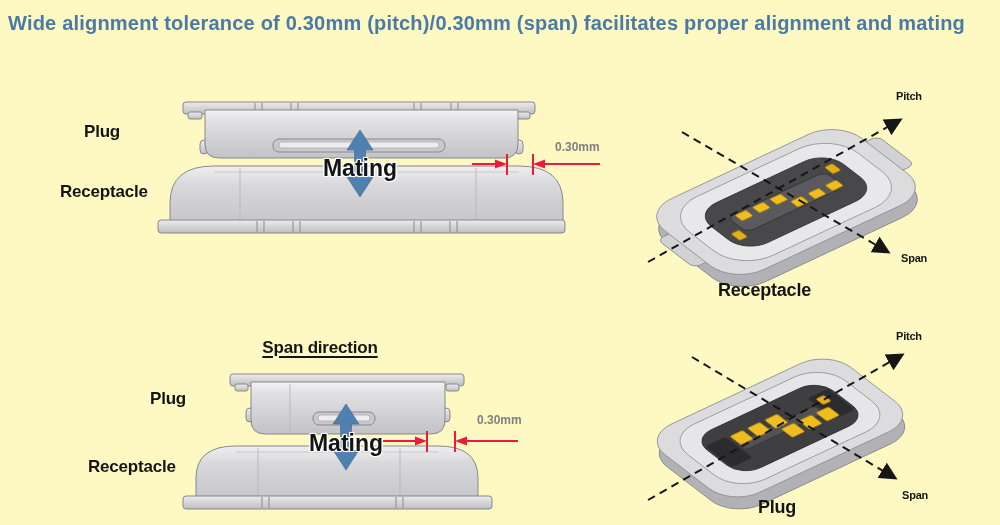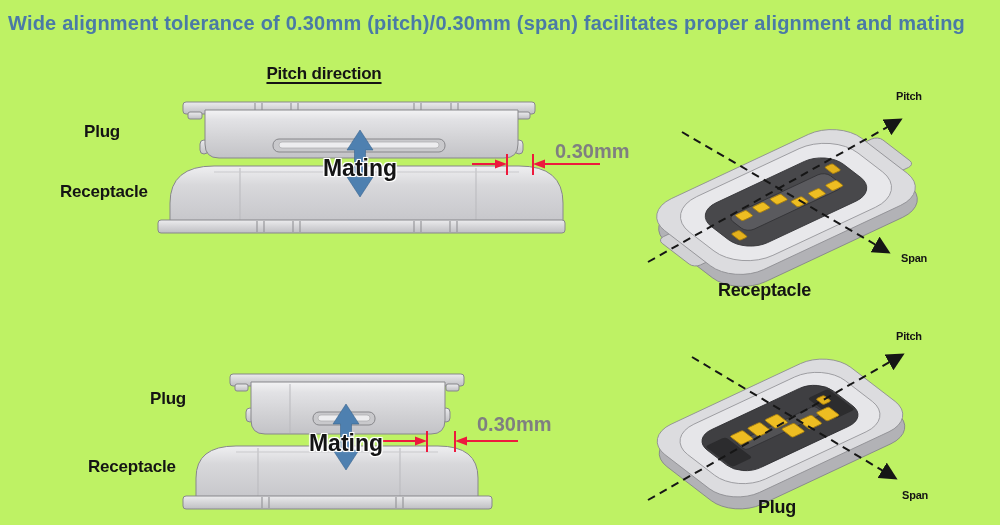--- a/index.html
+++ b/index.html
@@ -4,40 +4,40 @@
 <style>
   :root{
     --title-blue:#4a7aa6;
     --mating-arrow-blue:#4e80b0;
     --dimension-red:#ed1a3d;
     --dimension-text-gray:#7f7f81;
   }
   *{margin:0;padding:0;box-sizing:border-box;}
   html,body{background:#fff;}
   .canvas{
-    position:relative;width:1000px;height:525px;background:#bef264;
+    position:relative;width:1000px;height:525px;background:#fef9c3;
     overflow:hidden;font-family:"Liberation Sans", sans-serif;
   }
   .gfx{position:absolute;left:0;top:0;}
   .txt{position:absolute;white-space:nowrap;color:#141414;}
   .page-title{
     left:8px;top:12px;font-size:20px;font-weight:bold;color:var(--title-blue);
     width:992px;overflow:hidden;letter-spacing:.2px;
   }
   .section-heading{
     font-size:17px;font-weight:bold;text-decoration:underline;
     text-underline-offset:3px;text-decoration-thickness:2px;
     width:200px;text-align:center;letter-spacing:-.2px;
   }
   .part-label{font-size:17px;font-weight:bold;letter-spacing:-.2px;}
   .mating-label{
     font-size:23px;font-weight:bold;transform:translateX(-50%);
     text-shadow:-1px -1px 0 #fff,1px -1px 0 #fff,-1px 1px 0 #fff,1px 1px 0 #fff,0 0 3px #fff;
   }
-  .dim-label{font-size:20px;font-weight:bold;color:var(--dimension-text-gray);}
+  .dim-label{font-size:12px;font-weight:bold;color:var(--dimension-text-gray);}
   .axis-label{font-size:11px;font-weight:bold;letter-spacing:-.2px;}
   .iso-caption{font-size:18px;font-weight:bold;text-align:center;letter-spacing:-.2px;}
   .blue-arrow{fill:var(--mating-arrow-blue);stroke:#3a648f;stroke-width:.6px;}
   .red-line{stroke:var(--dimension-red);stroke-width:2px;fill:none;}
   .red-fill{fill:var(--dimension-red);}
   .dash-axis{stroke:#161616;stroke-width:2px;stroke-dasharray:8 5.5;fill:none;}
   .metal{stroke:#87878b;stroke-width:1px;}
   .seam{stroke:#b9b9bd;stroke-width:1px;}
   .tick{stroke:#97979b;stroke-width:1.2px;}
 </style>
@@ -199,26 +199,26 @@
         <line class="dash-axis" x1="648" y1="500" x2="902" y2="355" marker-end="url(#arrk)"></line>
       </g>
       <g>
         <line class="dash-axis" x1="692" y1="357" x2="895" y2="478" marker-end="url(#arrk)"></line>
       </g>
     </g>
   </svg>
 
   <div class="txt page-title">Wide alignment tolerance of 0.30mm (pitch)/0.30mm (span) facilitates proper alignment and mating</div>
 
-  <div class="txt section-heading" style="left:224px;top:64px;">Pitch direction</div>
   <div class="txt part-label" style="left:84px;top:122px;">Plug</div>
   <div class="txt part-label" style="left:60px;top:182px;">Receptacle</div>
   <div class="txt mating-label" style="left:360px;top:155px;">Mating</div>
   <div class="txt dim-label" style="left:555px;top:140px;">0.30mm</div>
 
+  <div class="txt section-heading" style="left:220px;top:338px;">Span direction</div>
   <div class="txt part-label" style="left:150px;top:389px;">Plug</div>
   <div class="txt part-label" style="left:88px;top:457px;">Receptacle</div>
   <div class="txt mating-label" style="left:346px;top:430px;">Mating</div>
   <div class="txt dim-label" style="left:477px;top:413px;">0.30mm</div>
 
   <div class="txt axis-label" style="left:896px;top:90px;">Pitch</div>
   <div class="txt axis-label" style="left:901px;top:252px;">Span</div>
   <div class="txt iso-caption" style="left:702px;top:280px;width:125px;">Receptacle</div>
 
   <div class="txt axis-label" style="left:896px;top:330px;">Pitch</div>

